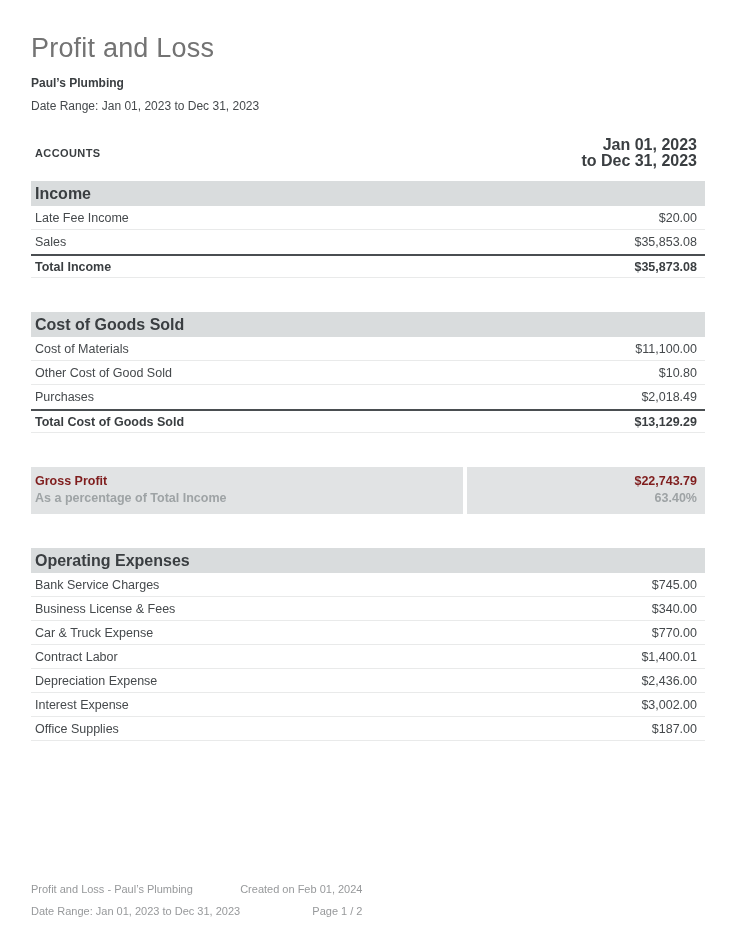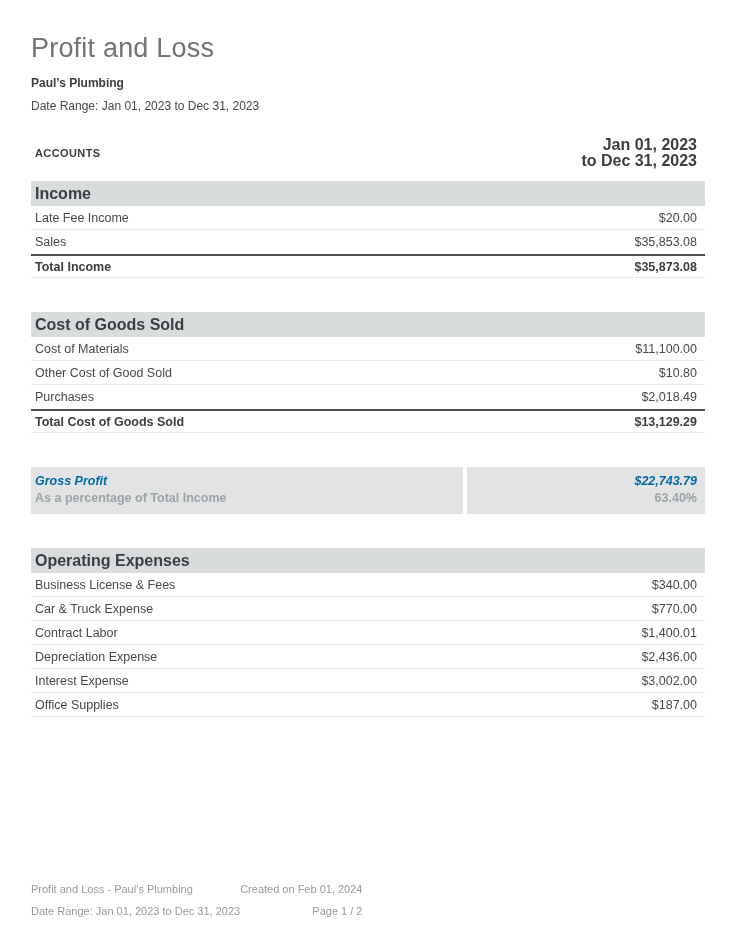--- a/index.html
+++ b/index.html
@@ -100,21 +100,21 @@
   }
   .summary-cell {
     background: #e1e3e4;
     padding: 6px 8px 7px 4px;
     line-height: 17px;
     font-size: 12.5px;
     font-weight: 700;
   }
   .summary-cell.left { flex: 1; }
   .summary-cell.right { width: 238px; text-align: right; }
-  .summary-main { color: #0369a1; font-style: italic; }
+  .summary-main { color: #7f1d1d; }
   .summary-sub { color: #9ea3a5; }
 
   
   .footer {
     position: absolute;
     left: 31px;
     right: 25px;
     bottom: 23px;
     display: flex;
     font-size: 11px;
@@ -182,20 +182,24 @@
             <div class="summary-main">Gross Profit</div>
             <div class="summary-sub">As a percentage of Total Income</div>
           </div>
           <div class="summary-cell right">
             <div class="summary-main">$22,743.79</div>
             <div class="summary-sub">63.40%</div>
           </div>
         </div>
         <div class="section">
           <div class="section-band">Operating Expenses</div>
+          <div class="account-row">
+            <span class="account-label">Bank Service Charges</span>
+            <span class="account-value">$745.00</span>
+          </div>
           <div class="account-row">
             <span class="account-label">Business License &amp; Fees</span>
             <span class="account-value">$340.00</span>
           </div>
           <div class="account-row">
             <span class="account-label">Car &amp; Truck Expense</span>
             <span class="account-value">$770.00</span>
           </div>
           <div class="account-row">
             <span class="account-label">Contract Labor</span>

